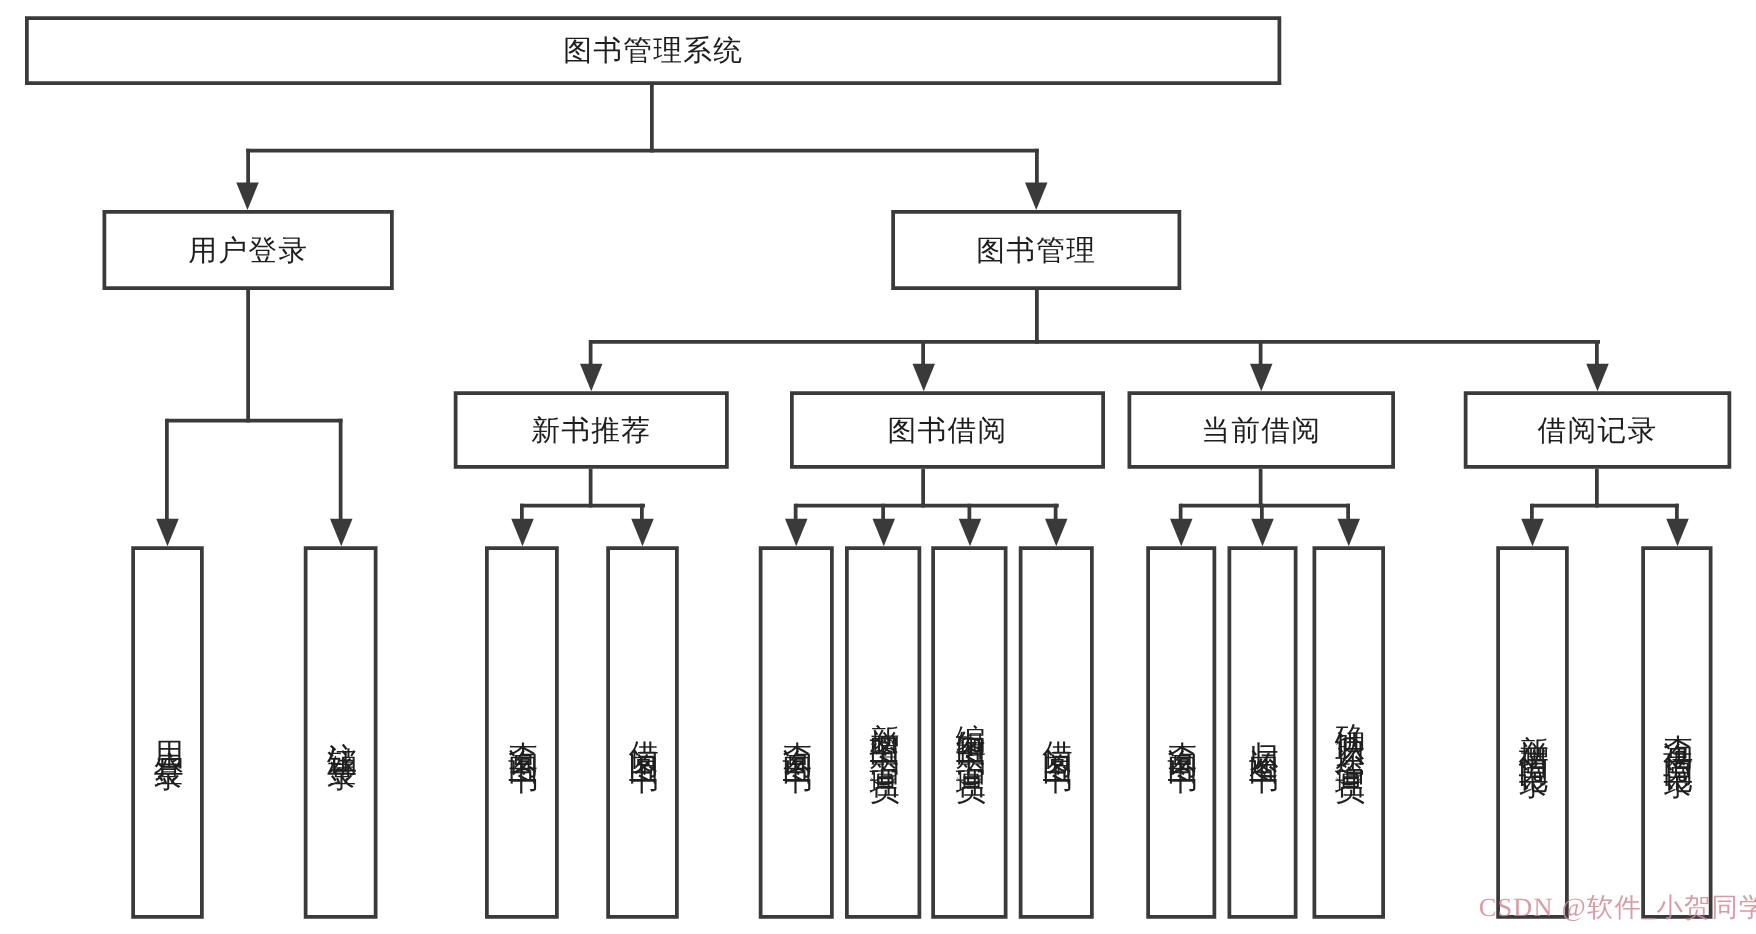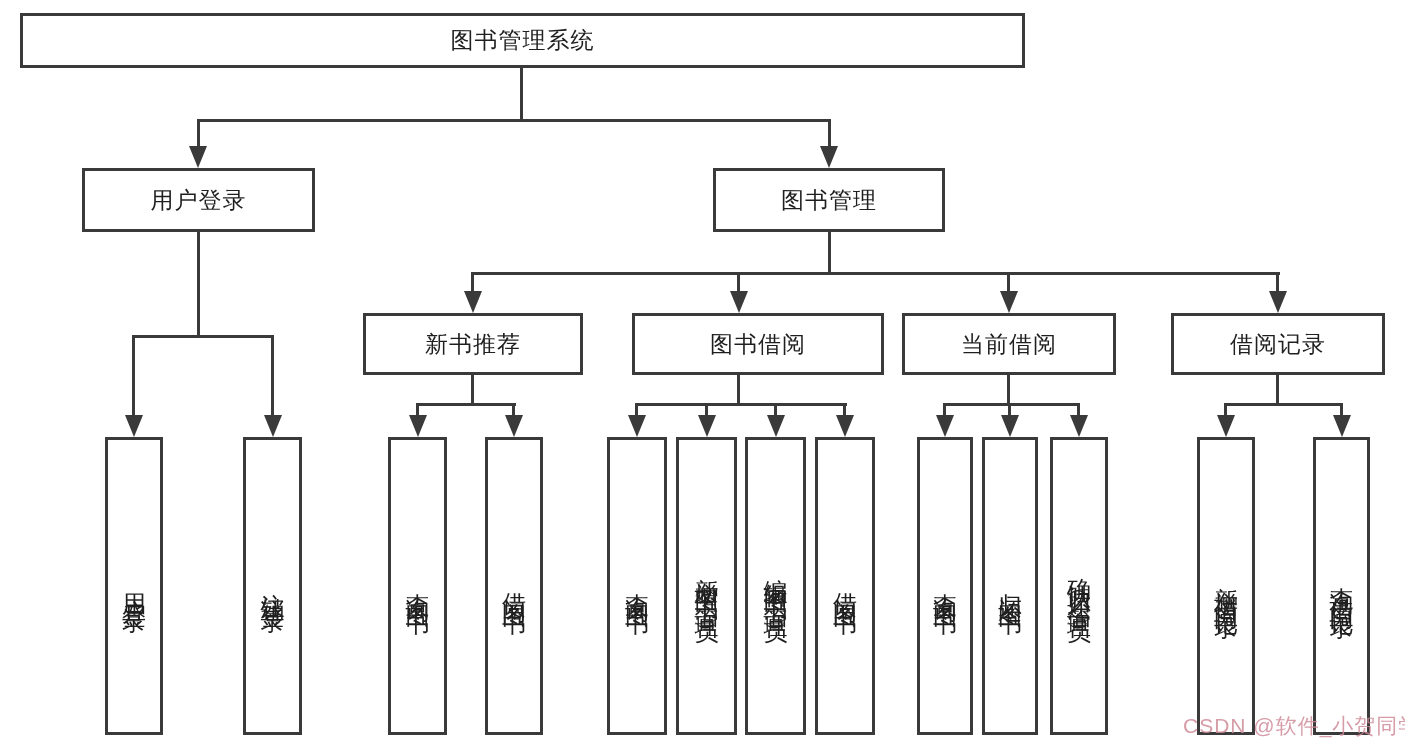--- a/index.html
+++ b/index.html
@@ -1,20 +1,20 @@
 <!DOCTYPE html>
 <html><head>
 <meta charset="utf-8">
 <style>
   html,body{margin:0;padding:0;background:#ffffff;}
   #canvas{
     position:relative;
     width:1405px;height:747px;
     background:#ffffff;
-    font-family:Liberation Sans, sans-serif;
+    font-family:Liberation Serif, serif;
     overflow:hidden;
   }
   .node{
     position:absolute;
     box-sizing:border-box;
     background:#ffffff;
     border:3px solid #3a3a3a;
     display:flex;
     align-items:center;
     justify-content:center;

